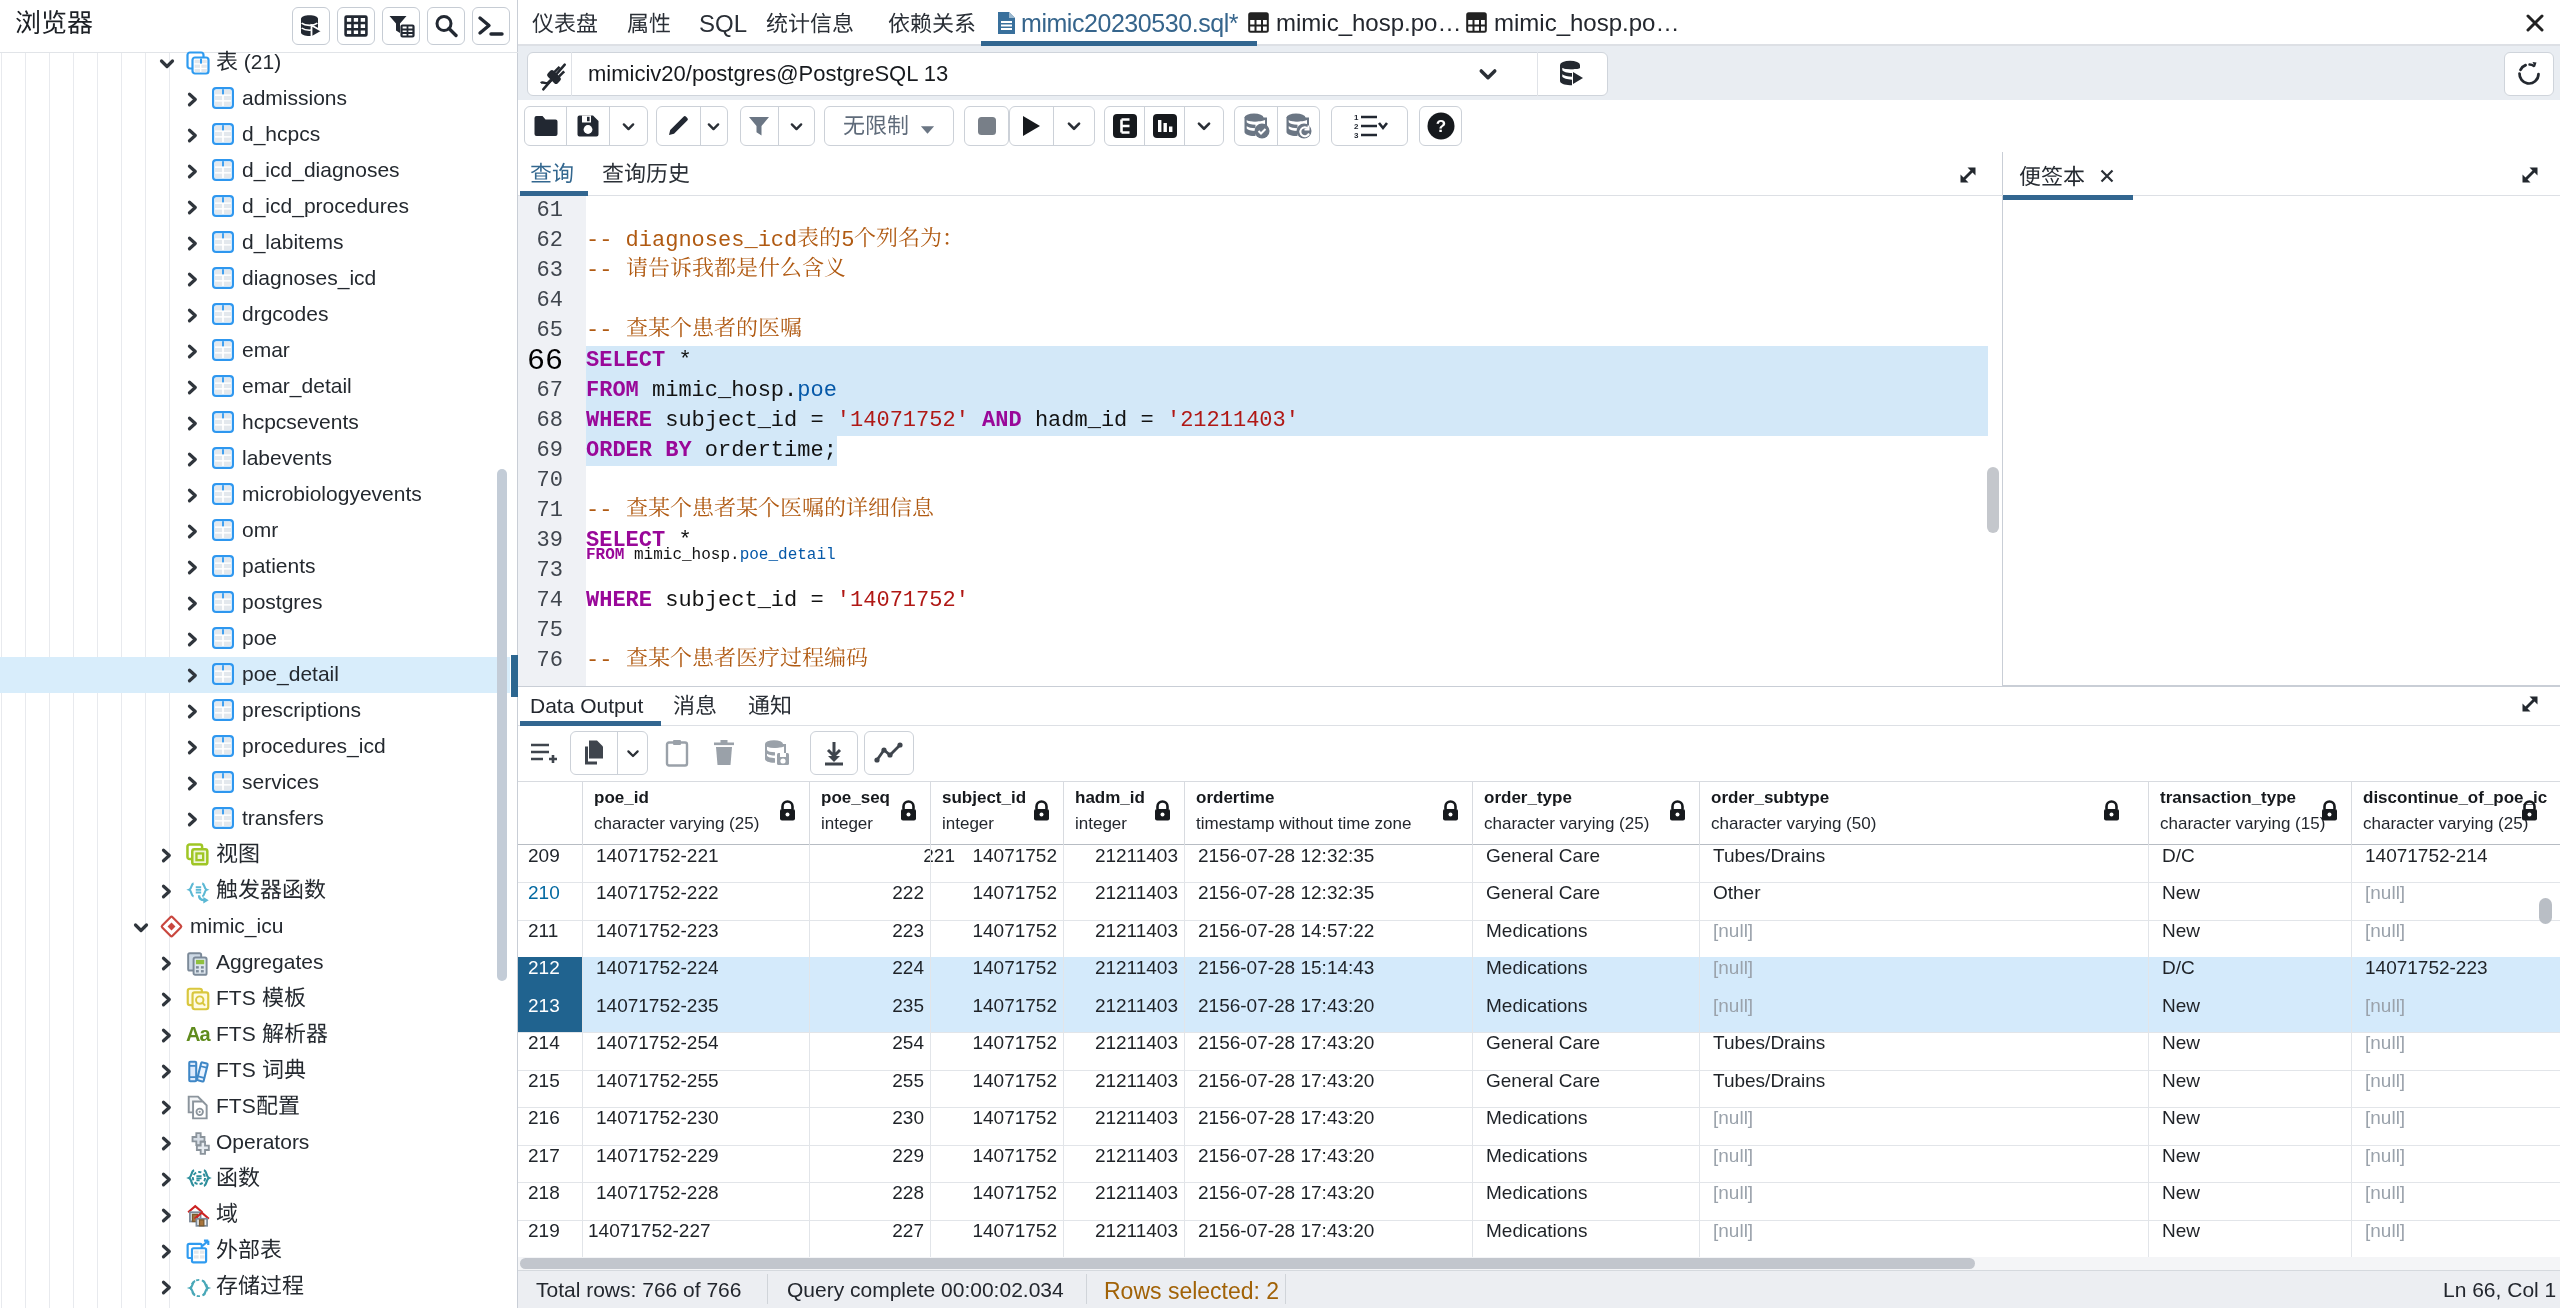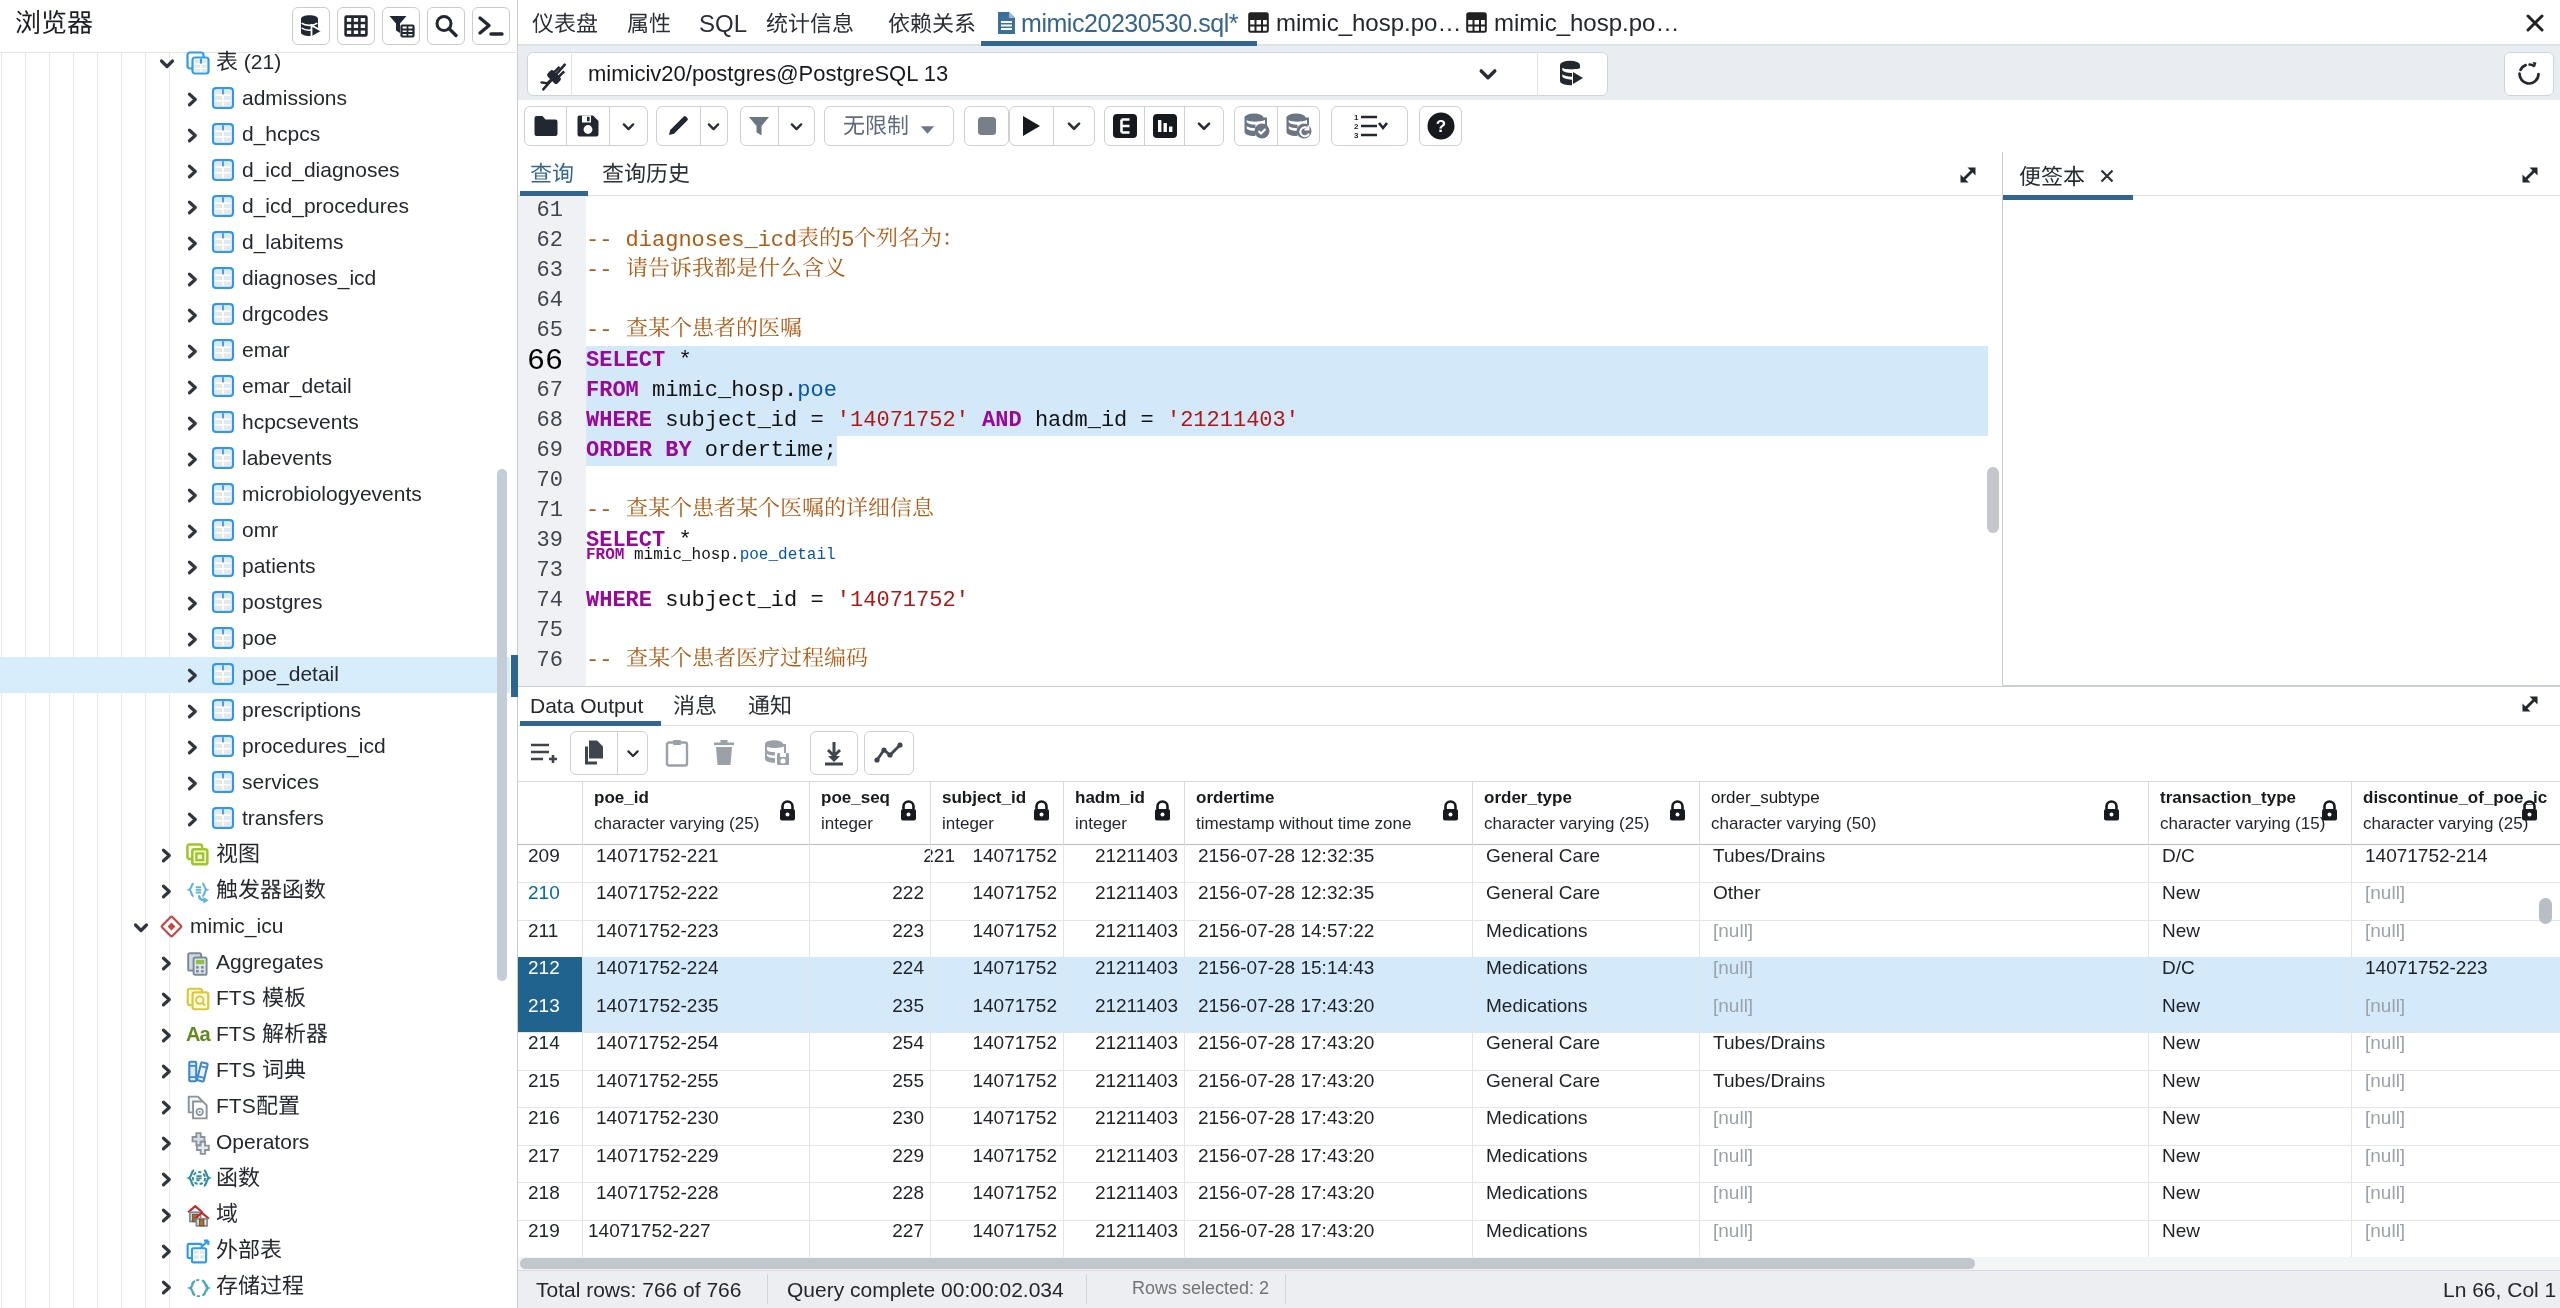--- a/index.html
+++ b/index.html
@@ -910,21 +910,21 @@
       <rect x="2" y="9" width="15" height="11.5" rx="2" fill="#16191d"></rect>
       <circle cx="9.5" cy="14.5" r="2" fill="#fff"></circle>
     </svg></div>
 <div class="ab" style="left:1484px;top:789px;font-size:17px;line-height:1;font-weight:bold;color:#16191d;white-space:nowrap">order_type</div>
 <div class="ab" style="left:1484px;top:815px;font-size:17px;line-height:1;color:#23272e;white-space:nowrap">character varying (25)</div>
 <div class="ab" style="left:1668px;top:800px"><svg width="19" height="22" viewBox="0 0 19 22">
       <path d="M4.5 9 V6.5 a5 5 0 0 1 10 0 V9" fill="none" stroke="#16191d" stroke-width="2.6"></path>
       <rect x="2" y="9" width="15" height="11.5" rx="2" fill="#16191d"></rect>
       <circle cx="9.5" cy="14.5" r="2" fill="#fff"></circle>
     </svg></div>
-<div class="ab" style="left:1711px;top:789px;font-size:17px;line-height:1;font-weight:normal;color:#16191d;white-space:nowrap">order_subtype</div>
+<div class="ab" style="left:1711px;top:789px;font-size:17px;line-height:1;font-weight:bold;color:#16191d;white-space:nowrap">order_subtype</div>
 <div class="ab" style="left:1711px;top:815px;font-size:17px;line-height:1;color:#23272e;white-space:nowrap">character varying (50)</div>
 <div class="ab" style="left:2102px;top:800px"><svg width="19" height="22" viewBox="0 0 19 22">
       <path d="M4.5 9 V6.5 a5 5 0 0 1 10 0 V9" fill="none" stroke="#16191d" stroke-width="2.6"></path>
       <rect x="2" y="9" width="15" height="11.5" rx="2" fill="#16191d"></rect>
       <circle cx="9.5" cy="14.5" r="2" fill="#fff"></circle>
     </svg></div>
 <div class="ab" style="left:2160px;top:789px;font-size:17px;line-height:1;font-weight:bold;color:#16191d;white-space:nowrap">transaction_type</div>
 <div class="ab" style="left:2160px;top:815px;font-size:17px;line-height:1;color:#23272e;white-space:nowrap">character varying (15)</div>
 <div class="ab" style="left:2320px;top:800px"><svg width="19" height="22" viewBox="0 0 19 22">
       <path d="M4.5 9 V6.5 a5 5 0 0 1 10 0 V9" fill="none" stroke="#16191d" stroke-width="2.6"></path>
@@ -1082,14 +1082,14 @@
 <div class="ab" style="left:2148px;top:845px;width:1px;height:411.95px;background:#e2e5e9"></div>
 <div class="ab" style="left:2351px;top:845px;width:1px;height:411.95px;background:#e2e5e9"></div>
 <div class="ab" style="left:2539px;top:898px;width:13px;height:26px;background:#b9bec5;border-radius:7px"></div>
 <div class="ab" style="left:518px;top:1257px;width:2042px;height:13px;background:#f4f5f7"></div>
 <div class="ab" style="left:520px;top:1258px;width:1455px;height:11px;background:#c2c6cd;border-radius:6px"></div>
 <div class="ab" style="left:518px;top:1270px;width:2042px;height:38px;background:#eceef2;border-top:1px solid #d5d9de"></div>
 <div class="ab" style="left:536px;top:1278px;font-size:21px;color:#23272e">Total rows: 766 of 766</div>
 <div class="ab" style="left:767px;top:1274px;width:1px;height:30px;background:#d0d4d9"></div>
 <div class="ab" style="left:787px;top:1278px;font-size:21px;color:#23272e">Query complete 00:00:02.034</div>
 <div class="ab" style="left:1086px;top:1274px;width:1px;height:30px;background:#d0d4d9"></div>
-<div class="ab" style="left:1132px;top:1278px;font-size:18px;color:#737373">Rows selected: 2</div>
+<div class="ab" style="left:1104px;top:1278px;font-size:23px;color:#a16207">Rows selected: 2</div>
 <div class="ab" style="left:1285px;top:1274px;width:1px;height:30px;background:#d0d4d9"></div>
 <div class="ab" style="left:2443px;top:1278px;font-size:21px;color:#23272e">Ln 66, Col 1</div>
 </body></html>

